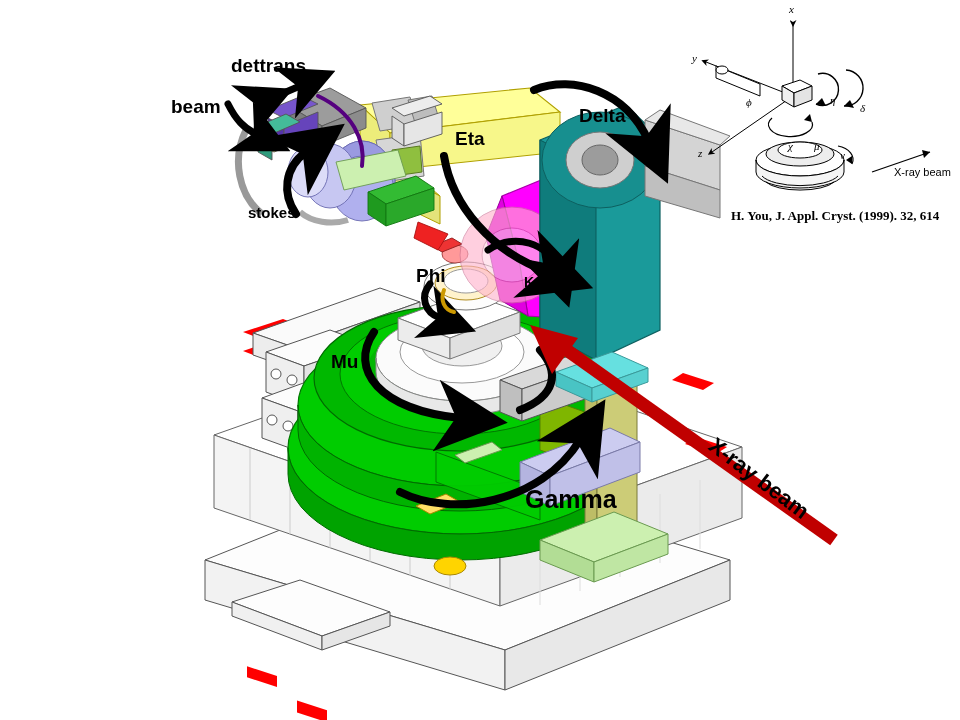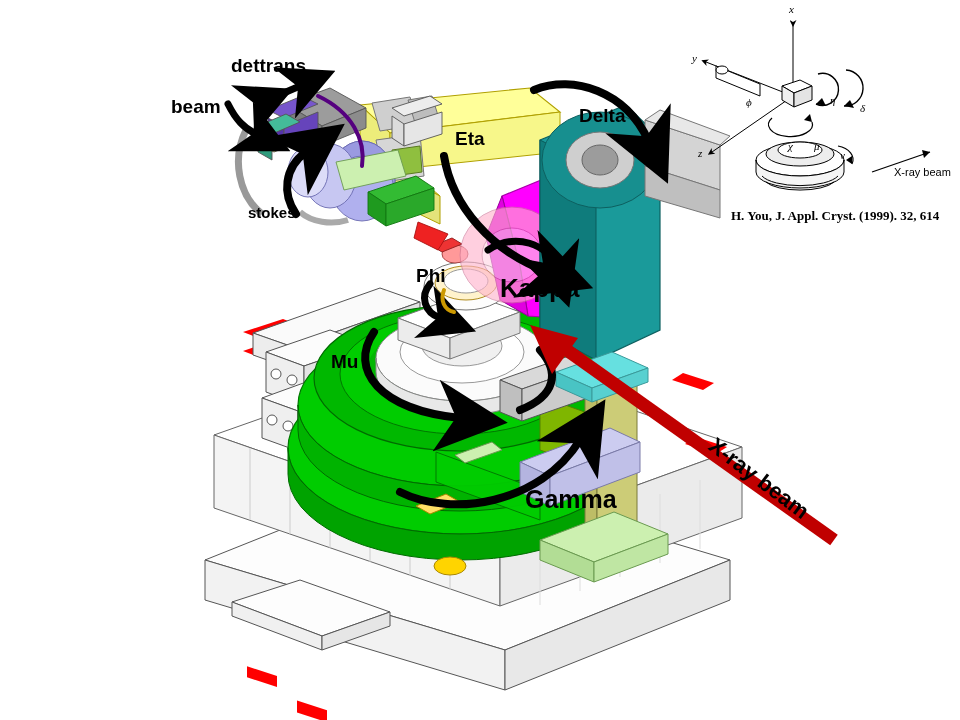--- a/index.html
+++ b/index.html
@@ -304,21 +304,21 @@
       <path d="M930,152 L872,172" stroke-width="1.2"></path>
       <polygon points="930,152 922,150 924,158" fill="#000" stroke="none"></polygon>
     </g>
   </svg>
 
   <div class="lbl" style="left:231px; top:56px; font-size:19px;text-align:center;">dettrans</div>
   <div class="lbl" style="left:171px; top:97px; font-size:19px;">beam</div>
   <div class="lbl" style="left:248px; top:205px; font-size:15px;">stokes</div>
   <div class="lbl" style="left:579px; top:60px; font-size:19px;margin-top:46px;">Delta</div>
   <div class="lbl" style="left:455px; top:129px; font-size:19px;">Eta</div>
-  <div class="lbl" style="left:500px; top:275px; font-size:26px;">Kappa</div>
+  <div class="lbl" style="left:524px; top:275px; font-size:14px;">Kappa</div>
   <div class="lbl" style="left:404px; top:266px; font-size:19px;margin-left:12px;">Phi</div>
   <div class="lbl" style="left:331px; top:352px; font-size:19px;">Mu</div>
   <div class="lbl" style="left:525px; top:487px; font-size:25px;">Gamma</div>
   <div class="lbl" style="left:718px; top:434px; font-size:22px; transform:rotate(37deg); transform-origin:left top;">X-ray beam</div>
 
   <div class="cite" style="left:731px; top:196px;margin-top:12px;">H. You,  J. Appl.  Cryst. (1999). 32, 614</div>
 
   <div class="inset-lbl" style="left:789px; top:3px;">x</div>
   <div class="inset-lbl" style="left:692px; top:52px;">y</div>
   <div class="inset-lbl" style="left:698px; top:147px;">z</div>

